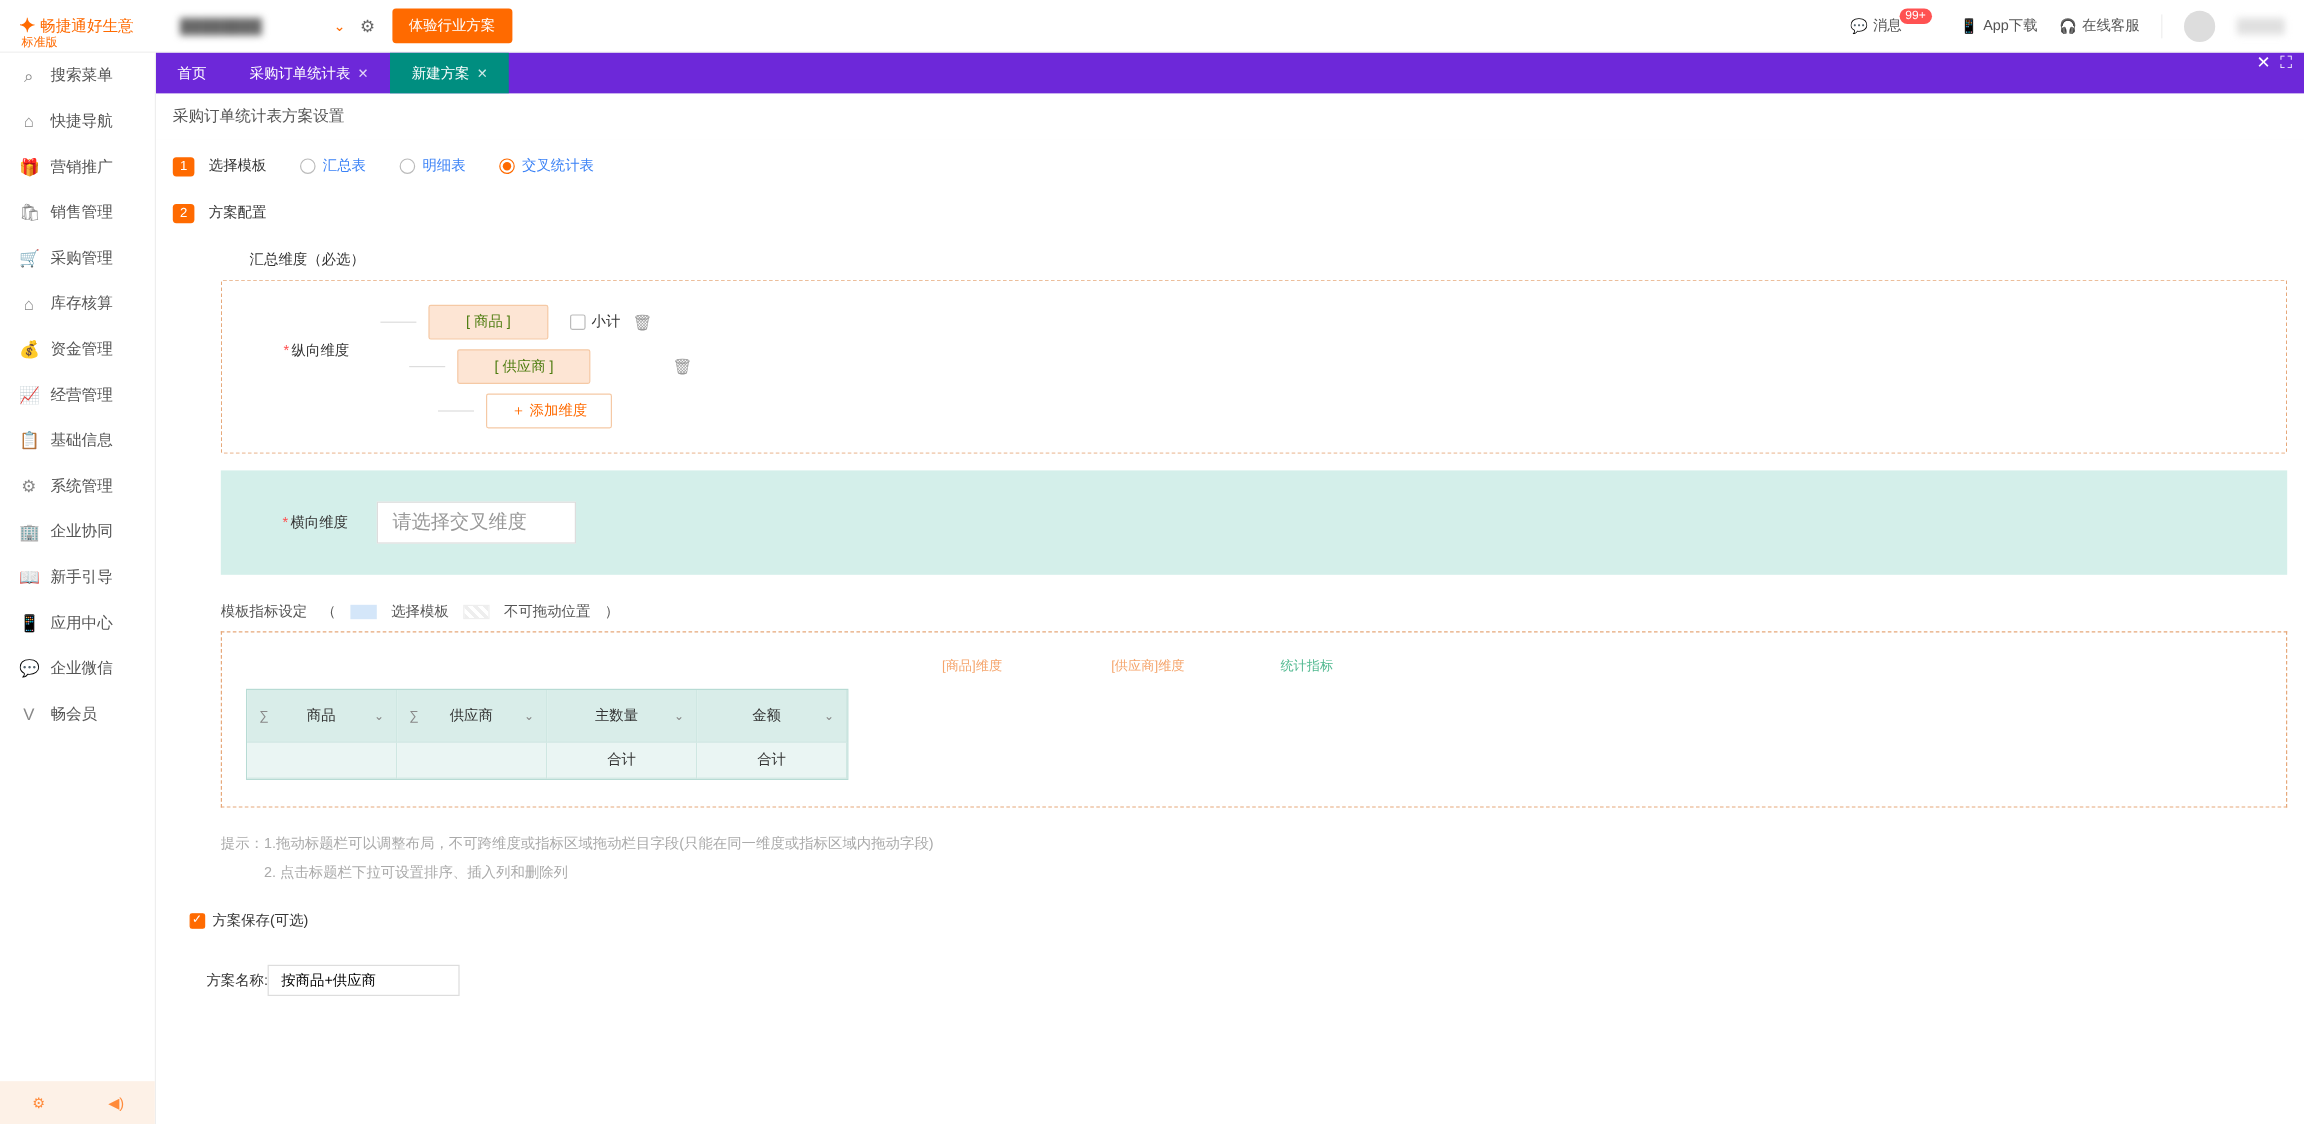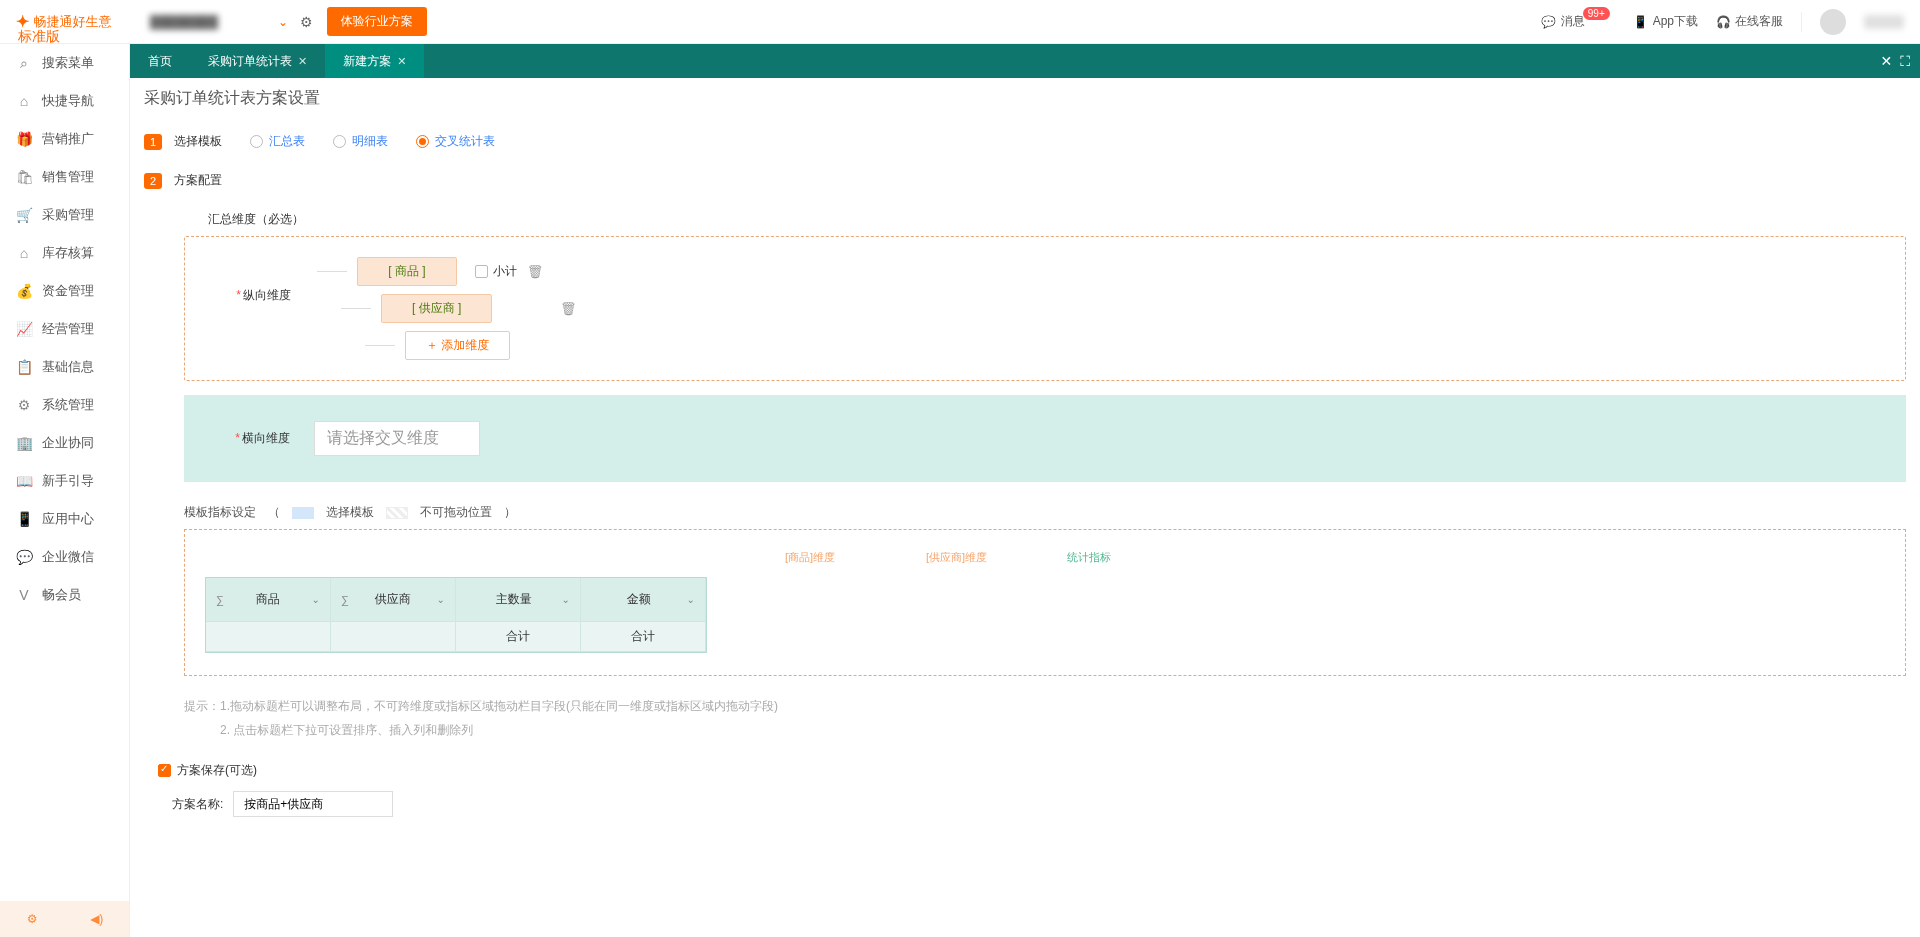--- a/index.html
+++ b/index.html
@@ -4,48 +4,48 @@
 <style>
 * { margin: 0; padding: 0; box-sizing: border-box; font-family: "Microsoft YaHei", Arial, sans-serif; }
 body { background: #fff; font-size: 12px; color: #333; overflow: hidden; }
 .app { display: flex; flex-direction: column; height: 100vh; }
 
 
 .header { display: flex; align-items: center; height: 44px; padding: 0 16px; background: #fff; border-bottom: 1px solid #eee; }
 .logo-area { display: flex; align-items: center; width: 114px; }
 .logo-icon { color: #ff6a00; font-size: 16px; font-weight: bold; margin-right: 4px; }
 .logo-text { color: #ff6a00; font-size: 13px; font-weight: 500; }
-.logo-sub { color: #ff6a00; font-size: 14px; position: absolute; top: 28px; left: 18px; }
+.logo-sub { color: #ff6a00; font-size: 10px; position: absolute; top: 28px; left: 18px; }
 .org-select { display: flex; align-items: center; margin-left: 20px; color: #666; cursor: pointer; filter: blur(3px); }
 .org-caret { color: #ff6a00; margin-left: 60px; }
 .gear-btn { margin-left: 12px; color: #666; cursor: pointer; font-size: 14px; }
 .primary-btn { margin-left: 14px; background: #ff6a00; color: #fff; padding: 6px 14px; border-radius: 3px; border: none; cursor: pointer; font-size: 12px; }
 .header-right { margin-left: auto; display: flex; align-items: center; gap: 18px; color: #555; }
 .hr-item { display: flex; align-items: center; gap: 4px; cursor: pointer; font-size: 12px; }
 .badge { background: #ff5252; color: #fff; font-size: 10px; padding: 1px 5px; border-radius: 8px; position: relative; top: -8px; left: -6px; }
 .avatar { width: 26px; height: 26px; background: #ddd; border-radius: 50%; }
 .avatar-name { filter: blur(3px); background: #e0e0e0; width: 40px; height: 14px; border-radius: 2px; }
 
 
 .body { display: flex; flex: 1; min-height: 0; }
 .sidebar { width: 130px; background: #fff; border-right: 1px solid #eee; display: flex; flex-direction: column; position: relative; }
 .sb-item { display: flex; align-items: center; gap: 10px; padding: 10px 16px; color: #555; cursor: pointer; font-size: 13px; }
 .sb-icon { width: 16px; text-align: center; color: #888; font-size: 14px; }
 .sb-footer { margin-top: auto; display: flex; height: 36px; }
 .sb-footer > div { flex: 1; display: flex; align-items: center; justify-content: center; background: #fdf1e7; color: #ff8a3a; cursor: pointer; }
 
 
 .main { flex: 1; display: flex; flex-direction: column; min-width: 0; background: #f7f7f7; }
-.tabs { display: flex; align-items: center; background: #0f766e; height: 34px; color: #fff; }
+.tabs { display: flex; background: #6d28d9; height: 34px; color: #fff; }
 .tab { padding: 0 18px; height: 100%; display: flex; align-items: center; gap: 6px; cursor: pointer; font-size: 12px; }
 .tab.active { background: #008e80; }
 .tab-close { font-size: 11px; opacity: .8; }
 .tabs-right { margin-left: auto; display: flex; gap: 8px; padding-right: 10px; }
 .tabs-right span { cursor: pointer; font-size: 14px; }
-.page-title { padding: 10px 14px; font-size: 16px; color: #555; background: #fff; }
+.page-title { padding: 10px 14px; font-size: 13px; color: #555; background: #fff; }
 
 .content { flex: 1; overflow-y: auto; padding: 0 14px 14px; background: #fff; }
 
 
 .step-row { display: flex; align-items: center; gap: 12px; padding: 14px 0 8px; }
 .step-num { background: #ff6a00; color: #fff; width: 18px; height: 16px; border-radius: 3px; display: inline-flex; align-items: center; justify-content: center; font-size: 11px; }
 .step-label { font-weight: 500; font-size: 12px; }
 .radios { display: flex; gap: 28px; margin-left: 16px; }
 .radio { display: flex; align-items: center; gap: 6px; cursor: pointer; font-size: 12px; color: #3b82f6; }
 .radio-dot { width: 13px; height: 13px; border: 1px solid #bbb; border-radius: 50%; display: inline-block; position: relative; }
@@ -87,21 +87,21 @@
 .mt-cell.header { background: #d9ede9; }
 .mt-cell .sigma { color: #888; font-size: 11px; }
 .mt-cell .caret { color: #888; font-size: 10px; }
 
 .tips { margin: 18px 0 10px 40px; color: #aaa; font-size: 12px; line-height: 2; }
 
 .save-section { margin-top: 10px; padding: 10px 14px; }
 .save-cb-row { display: flex; align-items: center; gap: 6px; font-size: 12px; }
 .cb.checked { background: #ff6a00; border-color: #ff6a00; position: relative; }
 .cb.checked::after { content: "✓"; color: #fff; font-size: 10px; position: absolute; top: -2px; left: 1px; }
-.name-row { display: flex; align-items: center; gap: 10px; margin-top: 12px; font-size: 12px; margin-left: 14px; }
+.name-row { display: flex; align-items: center; margin-top: 28px; font-size: 12px; margin-left: 14px; }
 .name-input { border: 1px solid #ddd; padding: 5px 10px; width: 160px; font-size: 12px; }
 
 
 .footer-btns { position: fixed; right: 20px; bottom: 14px; display: flex; gap: 12px; }
 .btn { padding: 8px 24px; border-radius: 3px; font-size: 13px; cursor: pointer; border: 1px solid #ddd; background: #fff; }
 .btn.primary { background: #ff6a00; color: #fff; border-color: #ff6a00; }
 </style>
 </head>
 <body>
 

